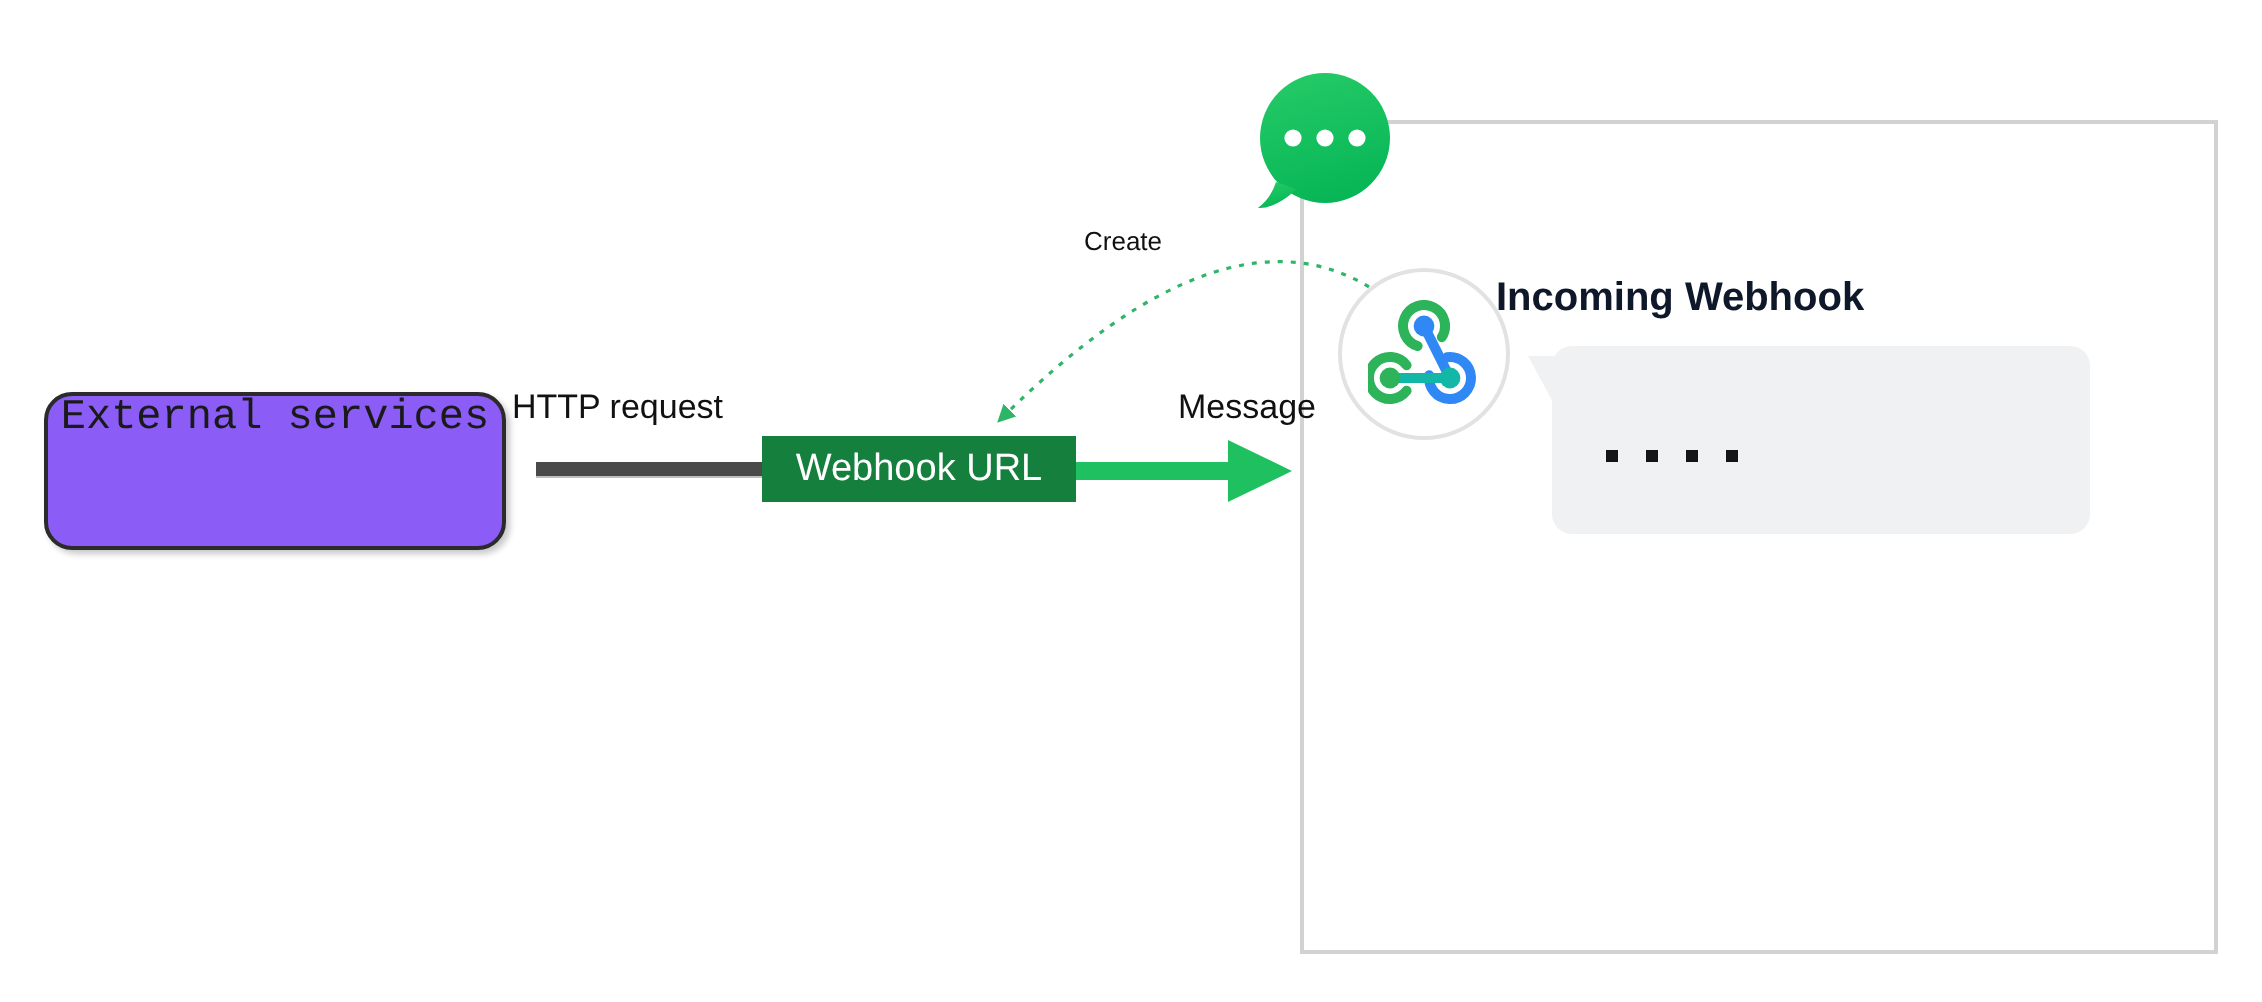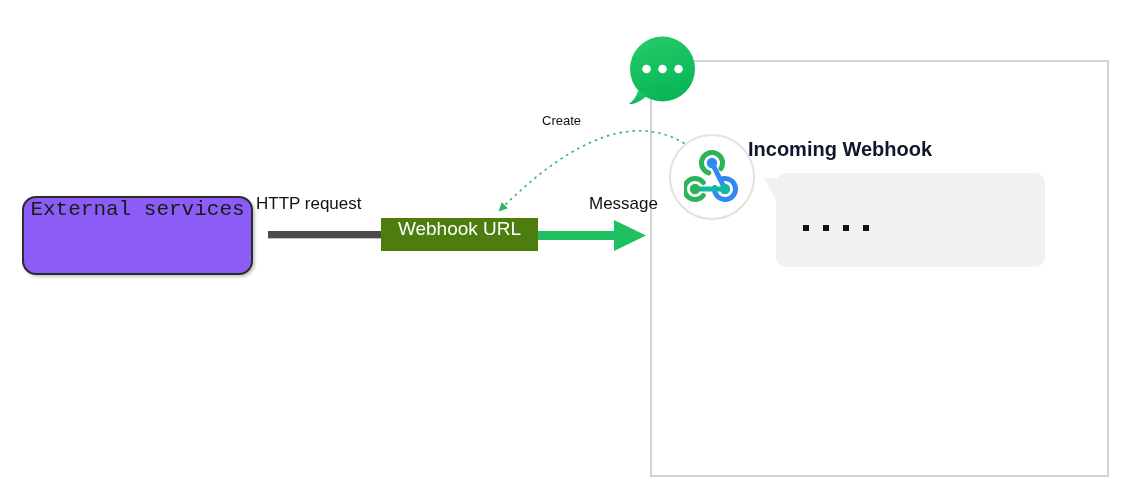--- a/index.html
+++ b/index.html
@@ -43,22 +43,22 @@
 
   .http-line{
     left:268px;top:231px;width:114px;height:7px;
     background:#4a4a4a;
     border-bottom:1px solid #bfbfbf;
     z-index:2;
   }
 
   .webhook-box{
     left:381px;top:218px;width:157px;height:33px;
-    background:#4d7c0f;
-    display:flex;align-items:flex-start;justify-content:center;
+    background:#15803d;
+    display:flex;align-items:center;justify-content:center;
     color:#ffffff;font-size:19px;
     z-index:3;
   }
 
   .message-arrow-svg{left:538px;top:218px;z-index:2;pointer-events:none;}
   .create-curve-svg{left:478px;top:84px;z-index:2;pointer-events:none;}
   .chat-icon-svg{left:627px;top:36px;z-index:4;pointer-events:none;}
 
   .avatar{
     left:669px;top:134px;width:86px;height:86px;

